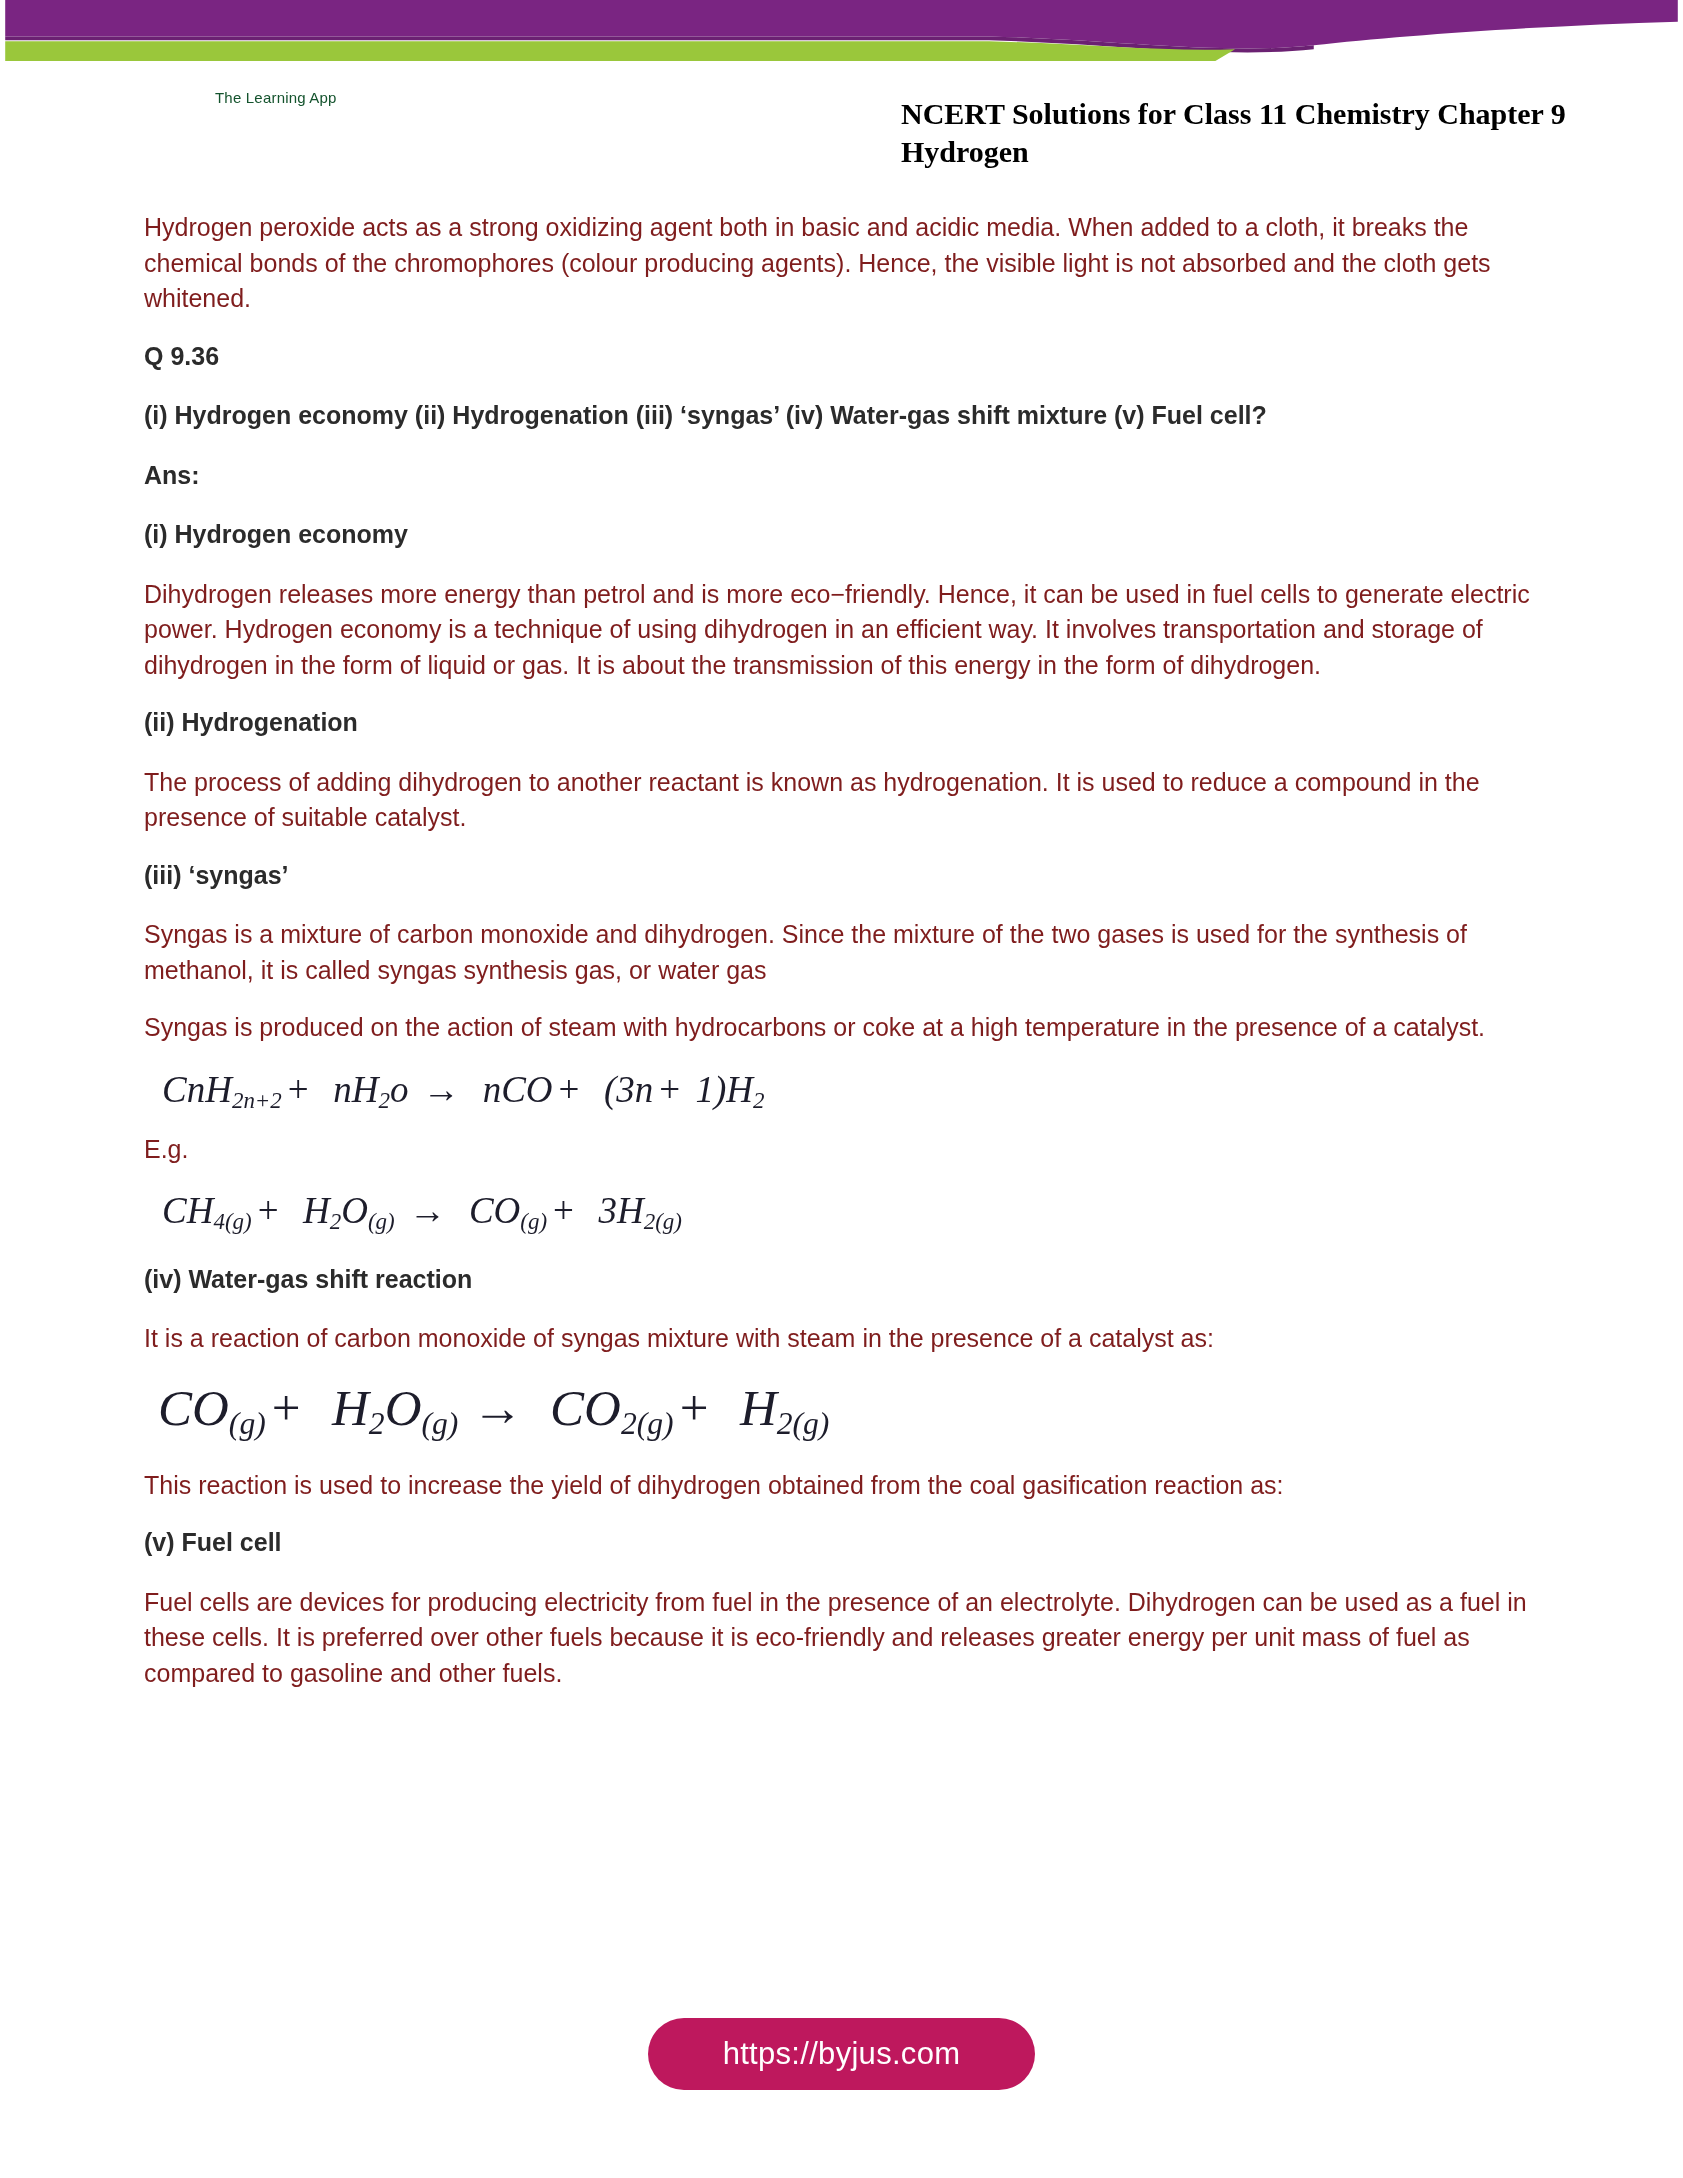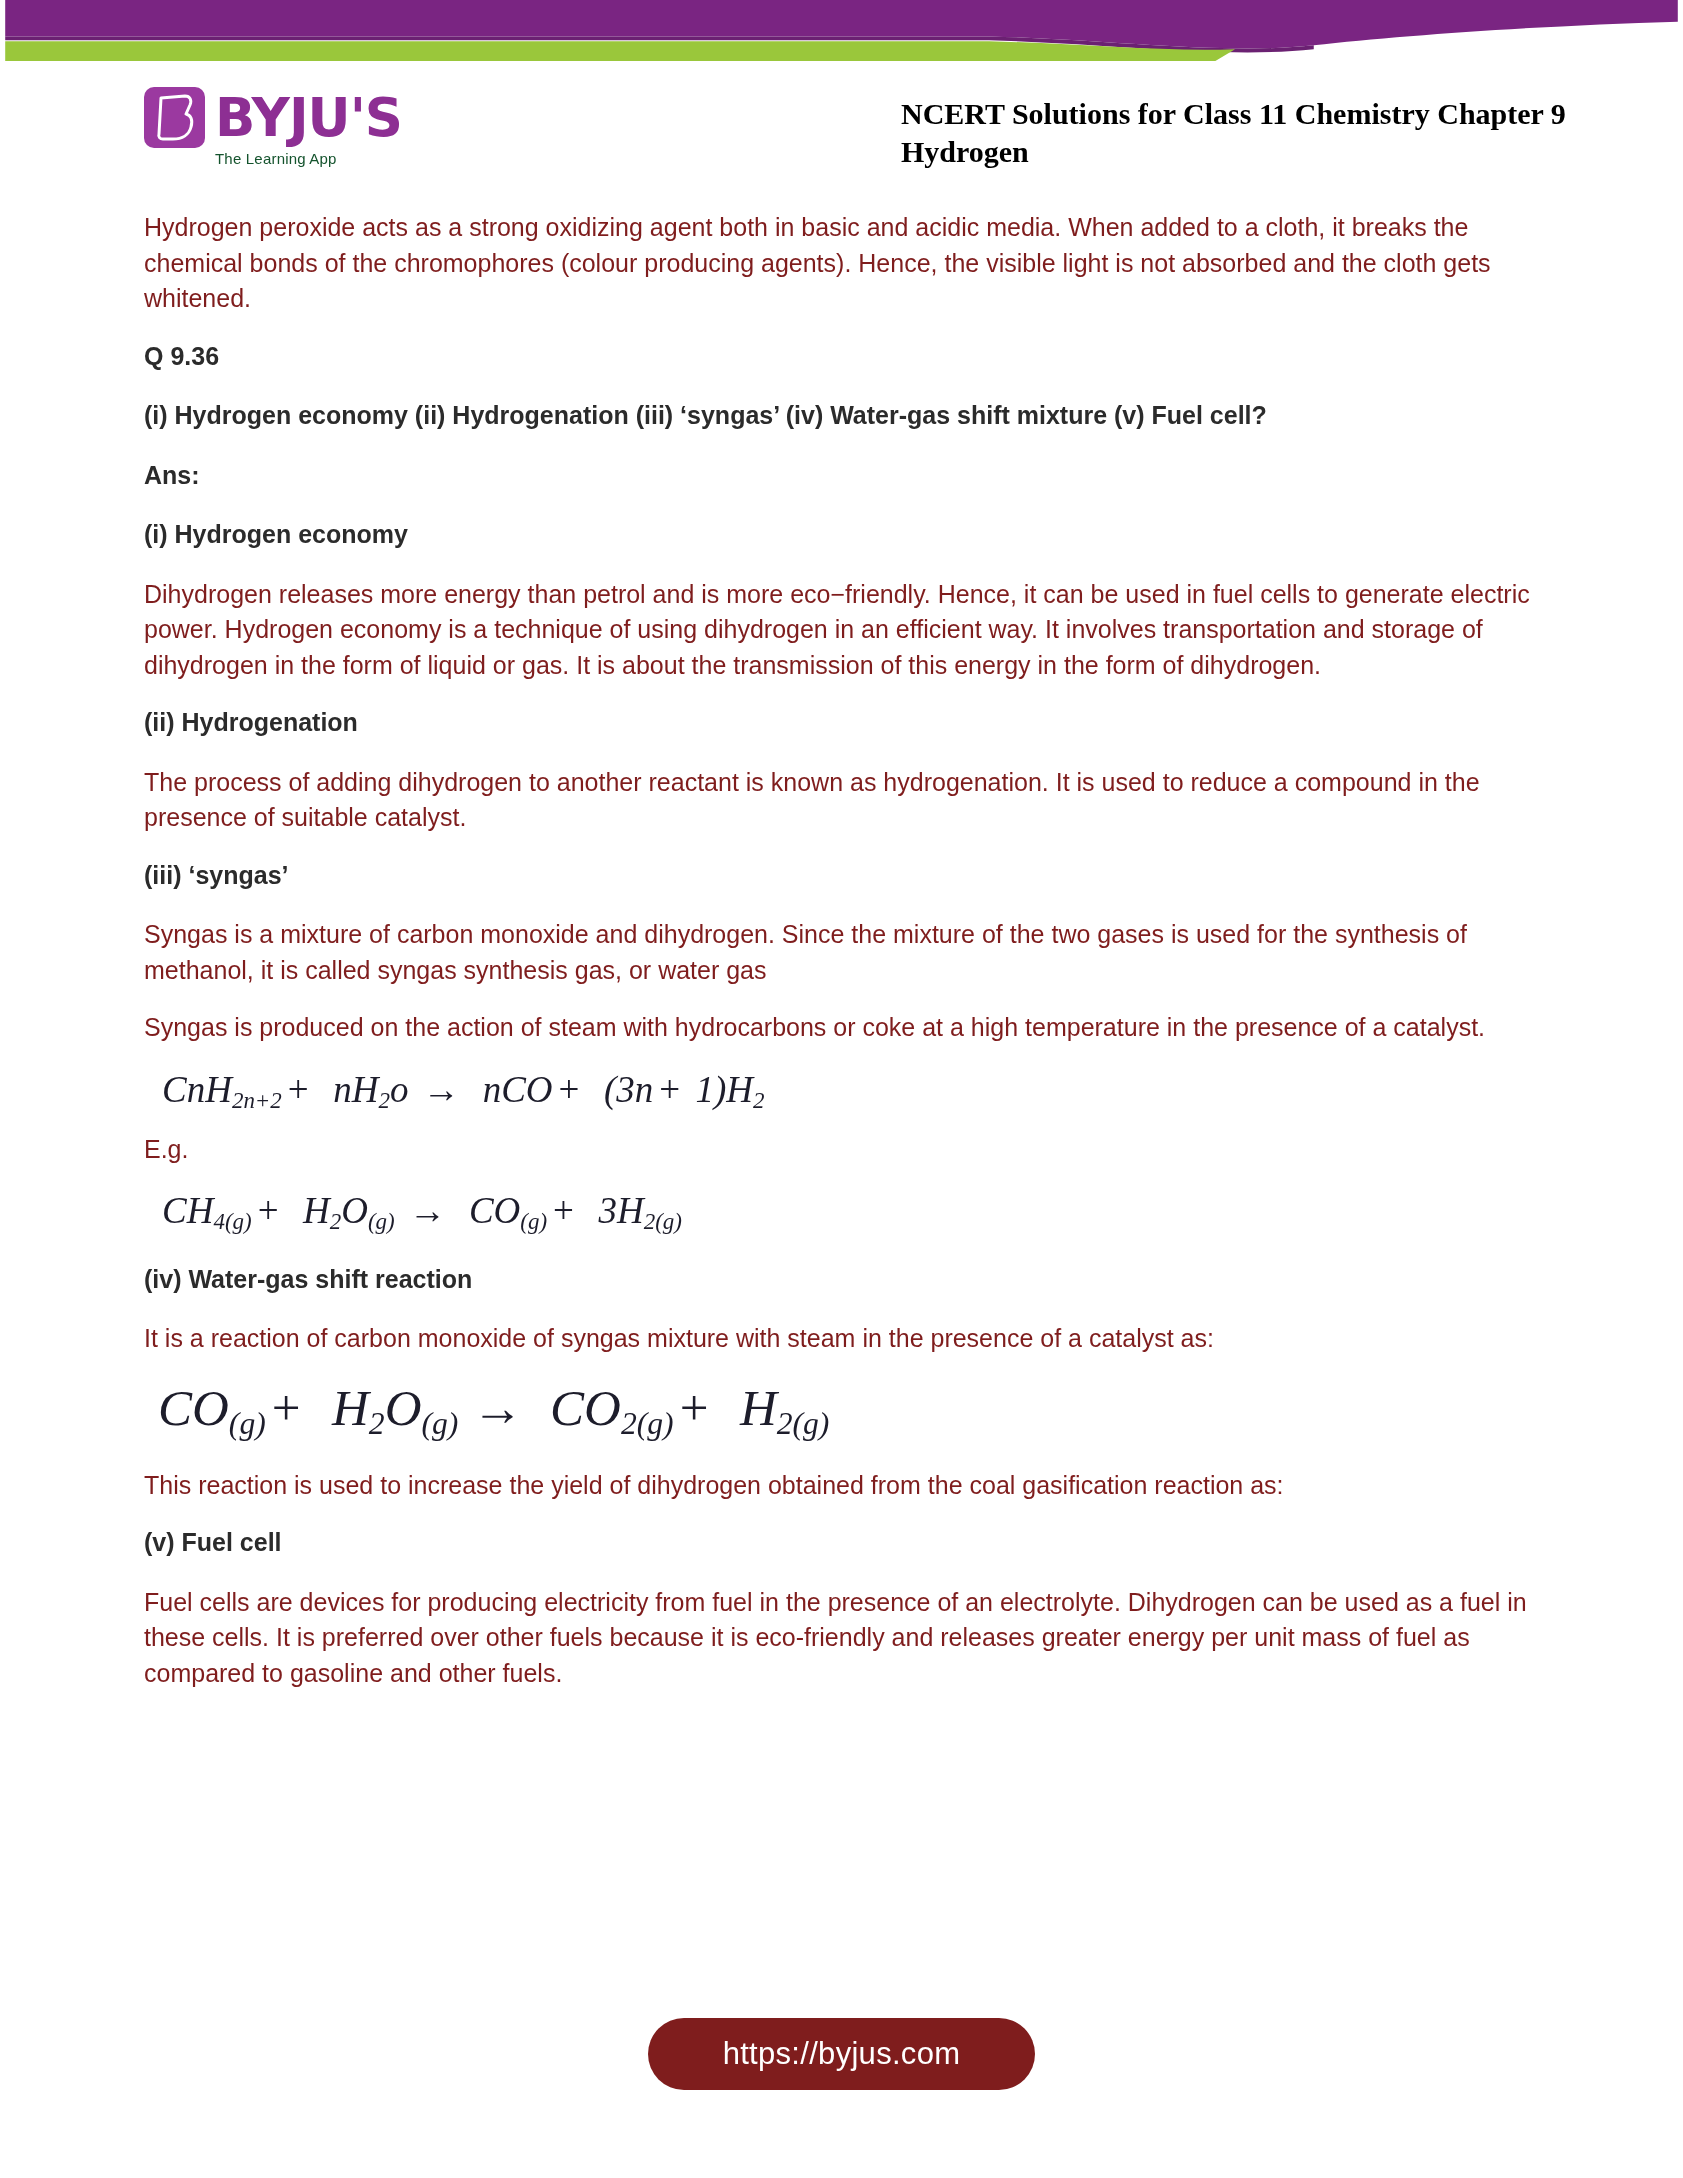--- a/index.html
+++ b/index.html
@@ -143,21 +143,21 @@
   
   .footer {
     position: absolute;
     left: 0;
     top: 2018px;
     width: 1683px;
     display: flex;
     justify-content: center;
   }
   .url-pill {
-    background: #7f1d1d;
+    background: #be185d;
     color: #ffffff;
     font-family: "Liberation Sans", sans-serif;
     font-size: 31px;
     padding: 18px 75px;
     border-radius: 40px;
     letter-spacing: 0.3px;
     display: inline-block;
   }
 </style>
 </head>
@@ -170,28 +170,20 @@
 
     <path d="M0,37 L1000,37 C1120,40 1240,56 1330,46 L1330,50 C1240,60 1120,44 1000,41 L0,41 Z" fill="#6b2172"></path>
 
     <path d="M0,42 L1000,42 C1090,44 1180,53 1250,50 L1230,62 L0,62 Z" fill="#9ac73b"></path>
   </svg>
 </div>
 
 <div class="header">
 
   <div class="logo-wrap">
-    <div class="logo-row">
-      <div class="logo-mark">
-        <svg class="b-glyph" viewBox="0 0 40 48" xmlns="http://www.w3.org/2000/svg">
-          <path d="M6 4 L30 2 C35 2 37 6 35 11 L31 20 C36 21 38 26 36 33 C34 41 27 45 18 45 L8 45 C5 45 3 43 4 40 Z" fill="none" stroke="#ffffff" stroke-width="3" stroke-linejoin="round"></path>
-        </svg>
-      </div>
-      <div class="logo-word">BYJU'S</div>
-    </div>
     <div class="logo-tag">The Learning App</div>
   </div>
 
   <div class="doc-title">
     <div>NCERT Solutions for Class 11 Chemistry Chapter 9</div>
     <div>Hydrogen</div>
   </div>
 </div>
 
 <div class="content">

